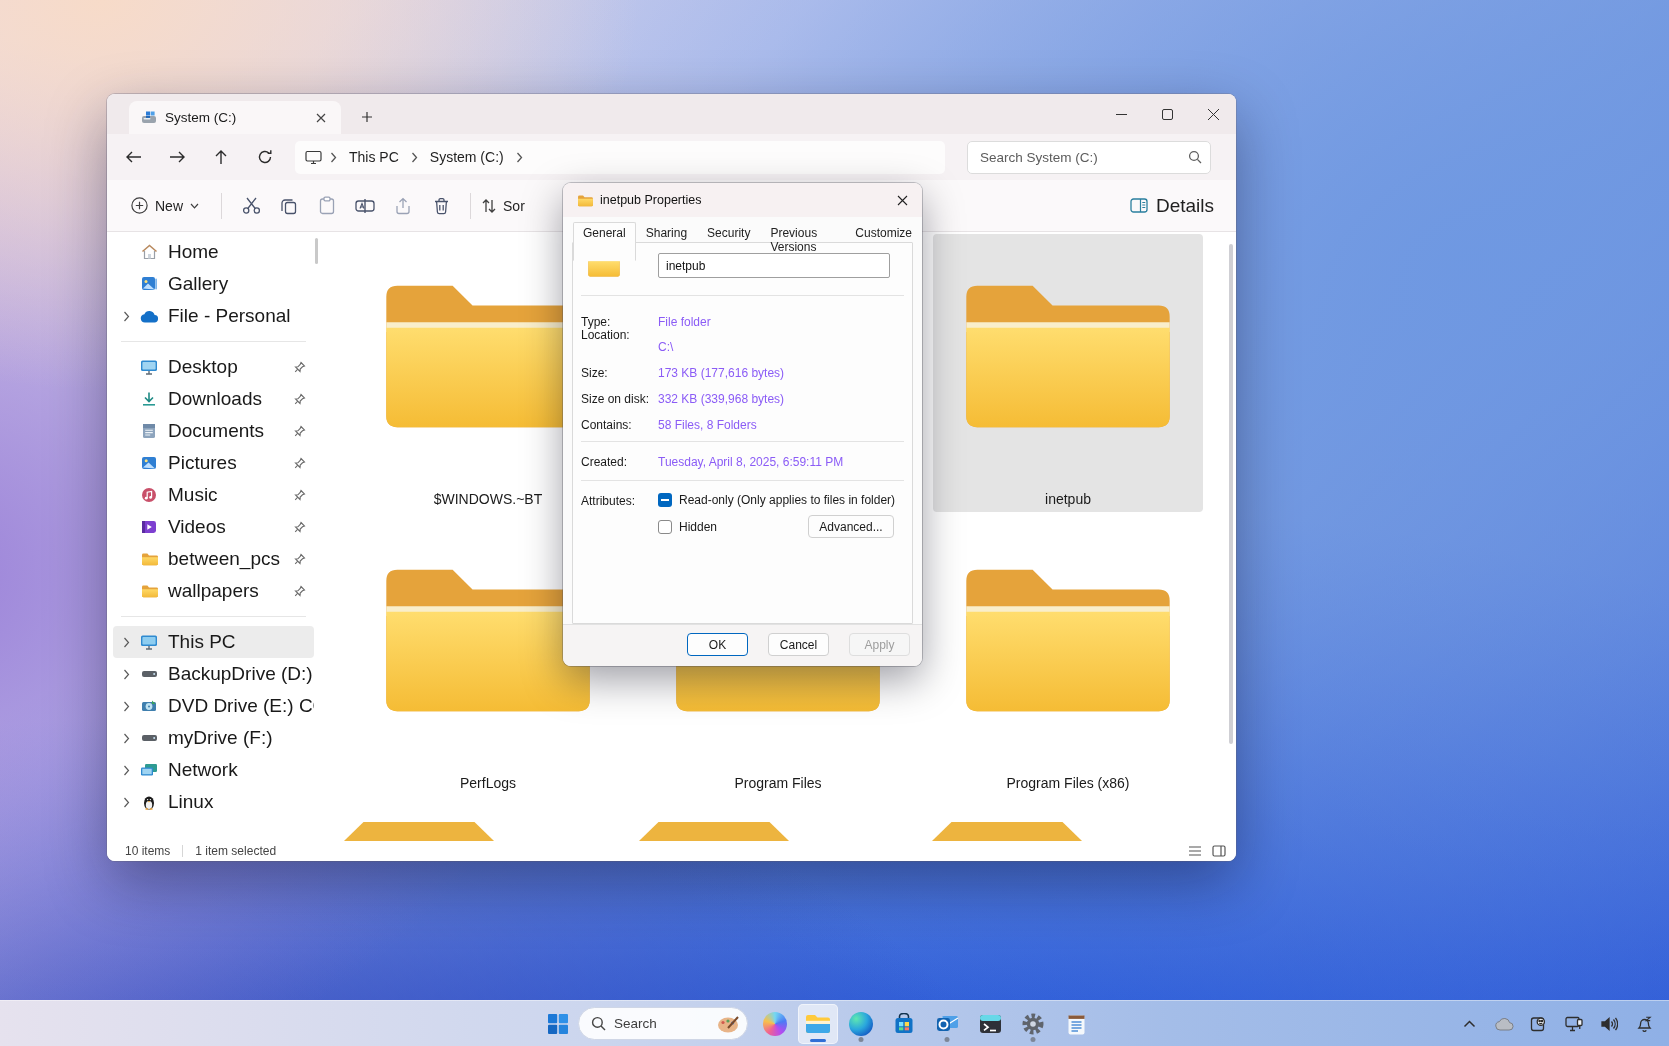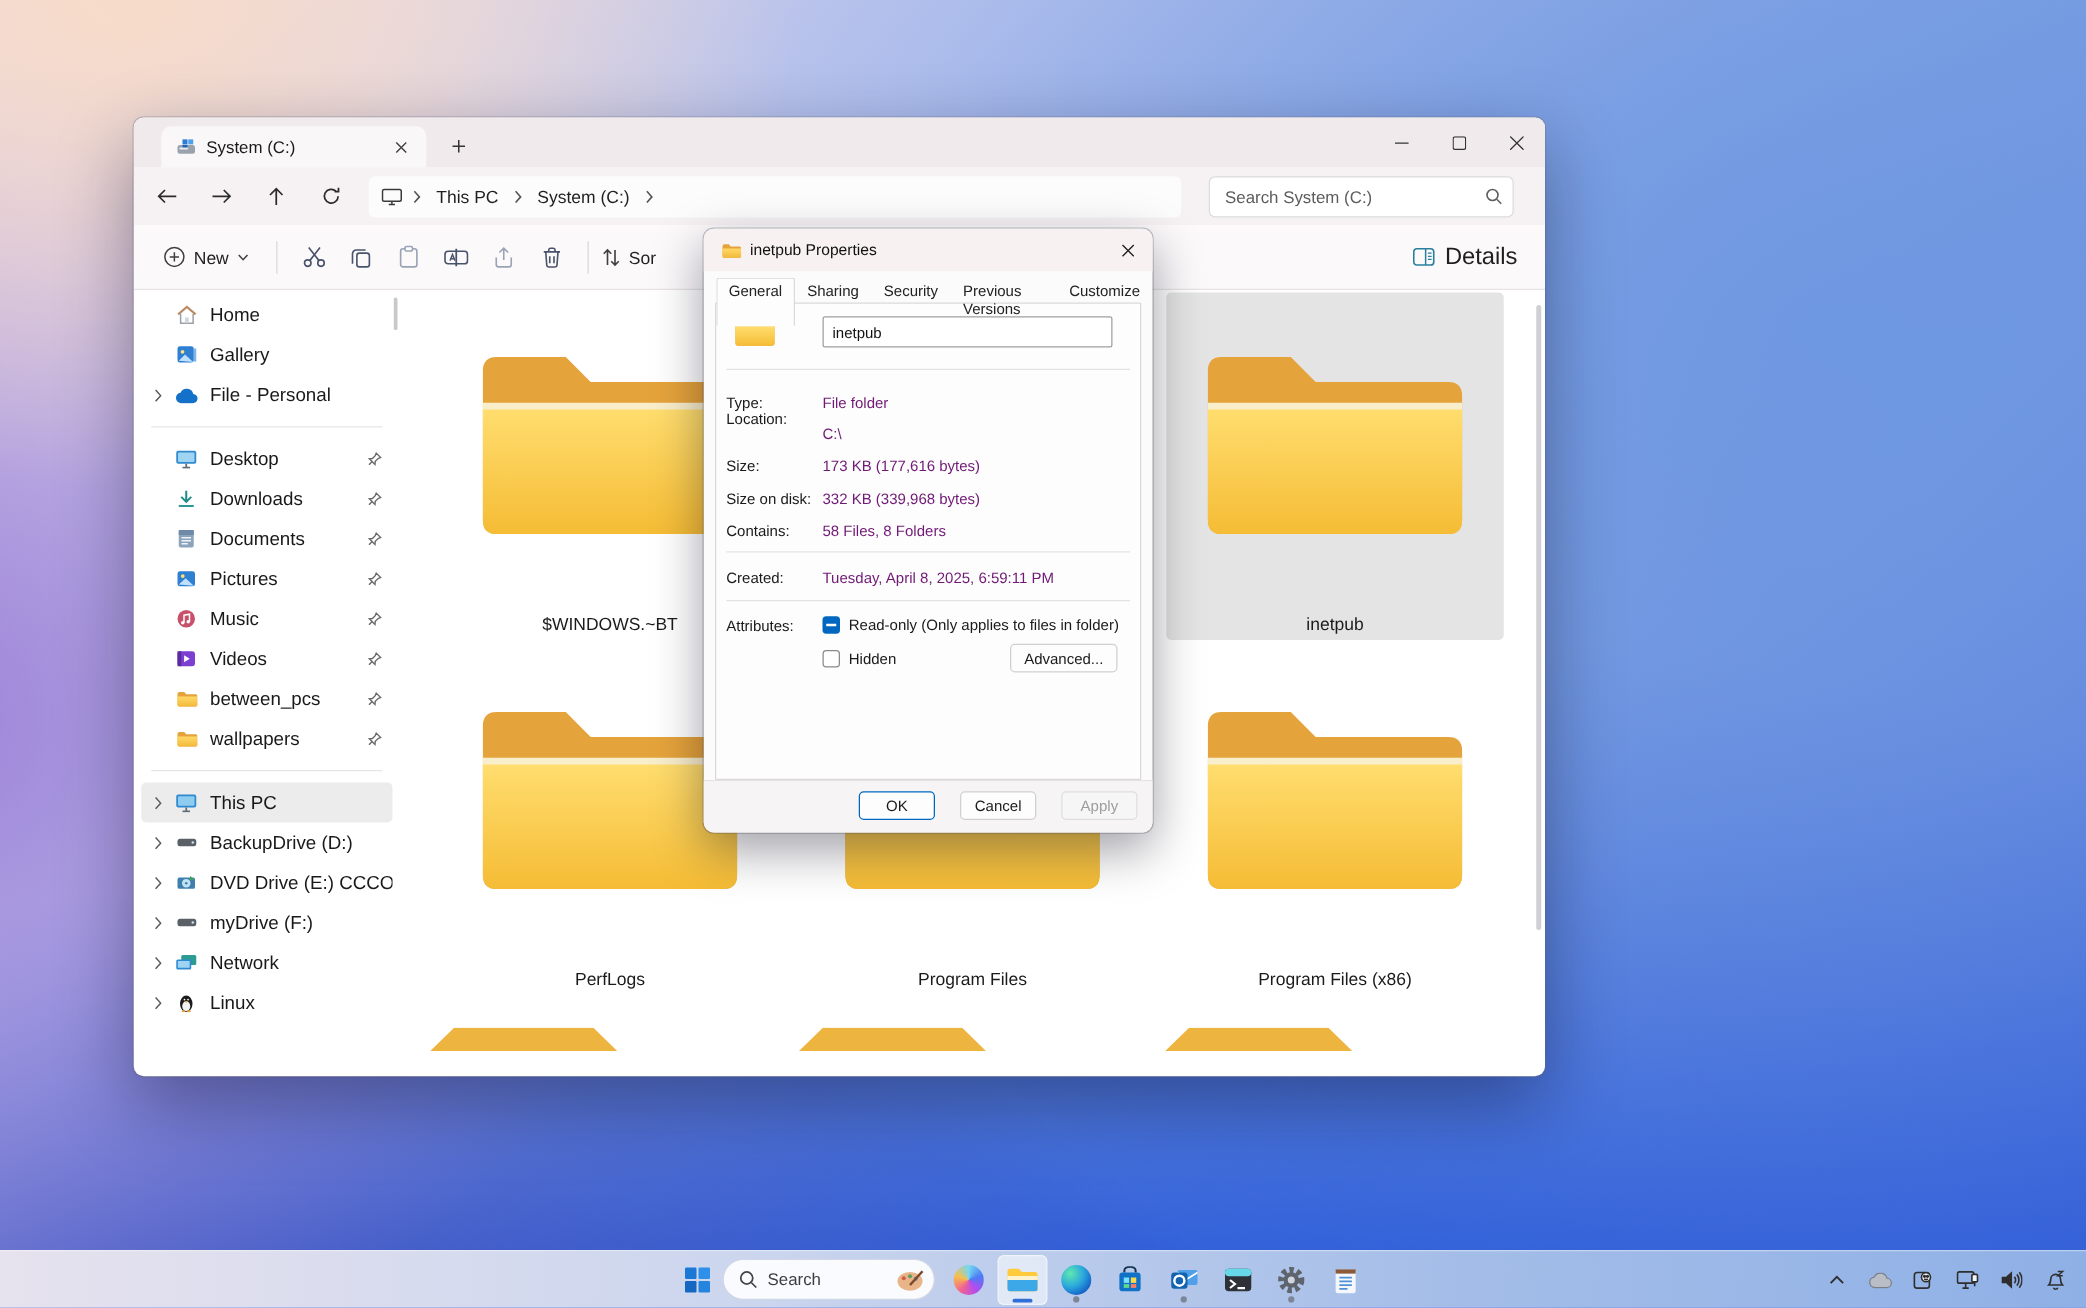--- a/index.html
+++ b/index.html
@@ -61,21 +61,21 @@
   
   .sidebar { position:absolute; left:0; top:138px; width:213px; bottom:20px; background:#fff;
     overflow:hidden; padding-top:4px; }
   .side-item { height:32px; display:flex; align-items:center; padding-left:10px; border-radius:4px;
     margin:0 6px; position:relative; }
   .side-item.selected { background:#ececec; }
   .side-chevron { width:16px; display:flex; color:#5a5a5a; flex:none; }
   .side-nochev { width:16px; flex:none; }
   .side-ic { width:20px; height:20px; margin-right:9px; flex:none; display:flex;
     align-items:center; justify-content:center; }
-  .side-label { font-size:15px; color:#191919; white-space:nowrap; overflow:hidden; flex:1; }
+  .side-label { font-size:19px; color:#191919; white-space:nowrap; overflow:hidden; flex:1; }
   .side-pin { width:16px; color:#6a6a6a; margin-right:4px; flex:none; display:flex; }
   .side-div { border-top:1px solid #e6e6e6; margin:9px 14px; }
   .side-scroll { position:absolute; right:2px; top:6px; width:3px; height:26px;
     background:#c9c9c9; border-radius:2px; }
 
   
   .main { position:absolute; left:213px; top:138px; right:0; bottom:20px; background:#fff; }
   .tile { position:absolute; width:270px; height:278px; border-radius:4px; }
   .tile.selected { background:#e4e4e4; }
   .tile .big-folder { position:absolute; left:24px; top:34px; width:222px; height:168px; }
@@ -102,21 +102,21 @@
   .dlg-x { width:40px; height:30px; display:flex; align-items:center; justify-content:center; color:#333; }
   .dlg-tabs { position:absolute; left:10px; top:38px; display:flex; z-index:2; }
   .dlg-tab { padding:4px 9px 5px; font-size:12px; color:#222; border:1px solid transparent; }
   .dlg-tab.active { background:#fdfdfd; border:1px solid #dadada; border-bottom-color:#fdfdfd;
     border-radius:2px 2px 0 0; position:relative; top:1px; padding-top:3px; }
   .dlg-frame { position:absolute; left:9px; right:9px; top:59px; bottom:42px;
     border:1px solid #dadada; background:#fdfdfd; border-radius:1px; }
   .fr { position:absolute; font-size:12px; }
   .dlg-hr { position:absolute; left:8px; right:8px; border-top:1px solid #e3e3e3; }
   .dlg-lbl { left:8px; color:#1a1a1a; }
-  .dlg-val { left:85px; color:#701a75; }
+  .dlg-val { left:85px; color:#8b5cf6; }
   .name-input { position:absolute; left:85px; top:10px; width:232px; height:25px;
     border:1px solid #9f9f9f; border-radius:2px; font-size:12px; padding:0 7px;
     font-family:inherit; color:#111; background:#fff; outline:none; }
   .cb { width:14px; height:14px; border-radius:3px; display:inline-block; vertical-align:-3px; margin-right:7px; }
   .cb.indet { background:#0067c0; position:relative; }
   .cb.indet::after { content:""; position:absolute; left:3px; top:6px; width:8px; height:2px; background:#fff; }
   .cb.off { background:#fff; border:1px solid #8a8a8a; }
   .btn { position:absolute; height:23px; border:1px solid #d0d0d0; border-radius:4px; background:#fdfdfd;
     font-size:12px; color:#1a1a1a; display:flex; align-items:center; justify-content:center;
     font-family:inherit; }
@@ -654,20 +654,38 @@
         <path d="M4 27 H96 V67 q0 5-5 5 H9 q-5 0-5-5 Z" fill="url(#foldg)"></path>
       </svg>
       <div class="fname">Program Files (x86)</div>
     </div>
 
     <div class="folder-peek" style="left:24px;top:590px"></div>
     <div class="folder-peek" style="left:319px;top:590px"></div>
     <div class="folder-peek" style="left:612px;top:590px"></div>
   </div>
 
+  <div class="statusbar">
+    <span class="s1">10 items</span>
+    <span class="sdiv"></span>
+    <span>1 item selected</span>
+    <span class="status-views">
+      <span>
+          <svg width="14" height="12" viewBox="0 0 14 12" fill="none" stroke="#555" stroke-width="1.2">
+            <path d="M1 2 h12 M1 6 h12 M1 10 h12"></path>
+          </svg>
+        </span>
+      <span>
+          <svg width="14" height="12" viewBox="0 0 14 12" fill="none" stroke="#555" stroke-width="1.2">
+            <rect x="1" y="1" width="12" height="10" rx="1.5"></rect>
+            <path d="M9 1 v10"></path>
+          </svg>
+        </span>
+    </span>
+  </div>
 
   <div class="dialog">
     <div class="dlg-title">
       <span>
           <svg width="16" height="13" viewBox="0 0 17 14">
             <path d="M1 3 q0-1.4 1.4-1.4 h4 l1.6 1.8 h7.6 q1.4 0 1.4 1.4 v7 q0 1.4-1.4 1.4 H2.4 Q1 13.2 1 11.8 Z" fill="#e5a33b"></path>
             <path d="M1 5.2 H17 V11.8 q0 1.4-1.4 1.4 H2.4 Q1 13.2 1 11.8 Z" fill="url(#foldsm)"></path>
           </svg>
         </span>
       <span class="dlg-title-txt">inetpub Properties</span>

